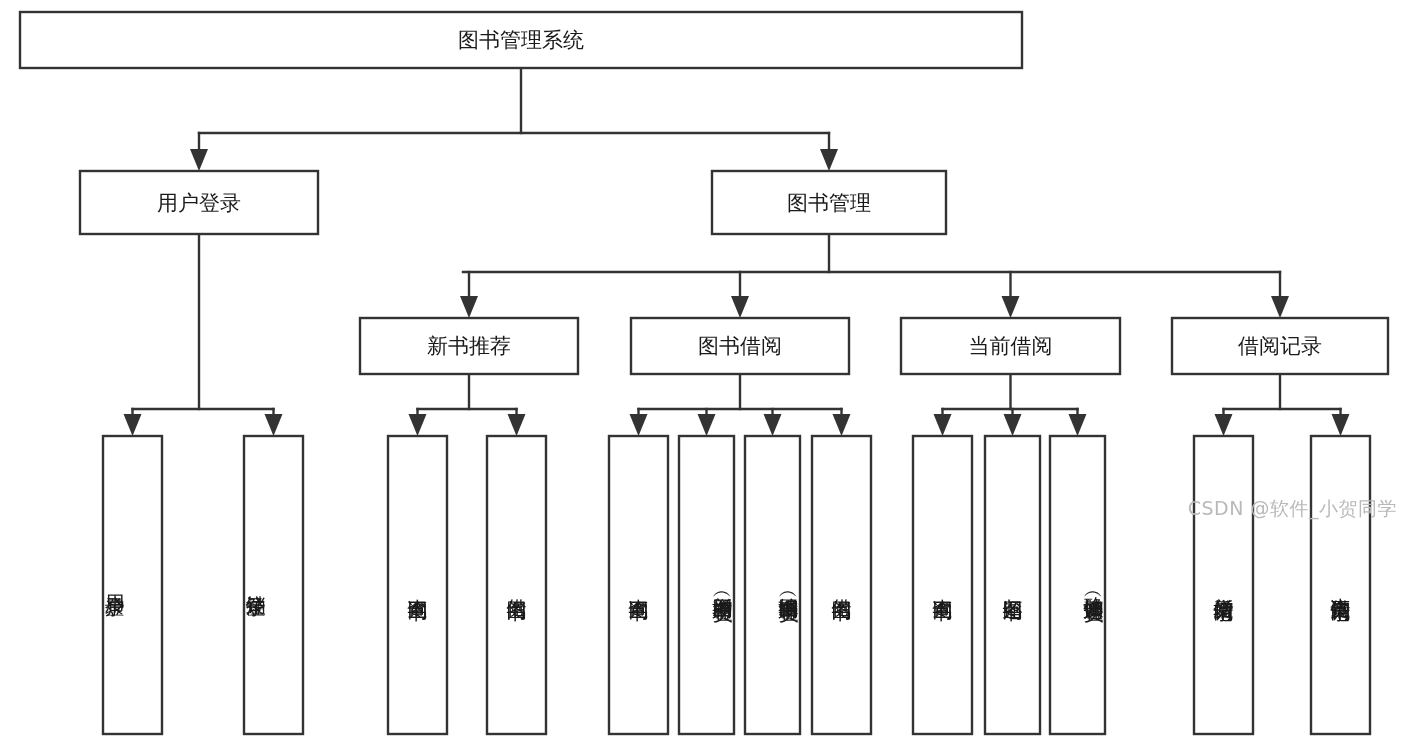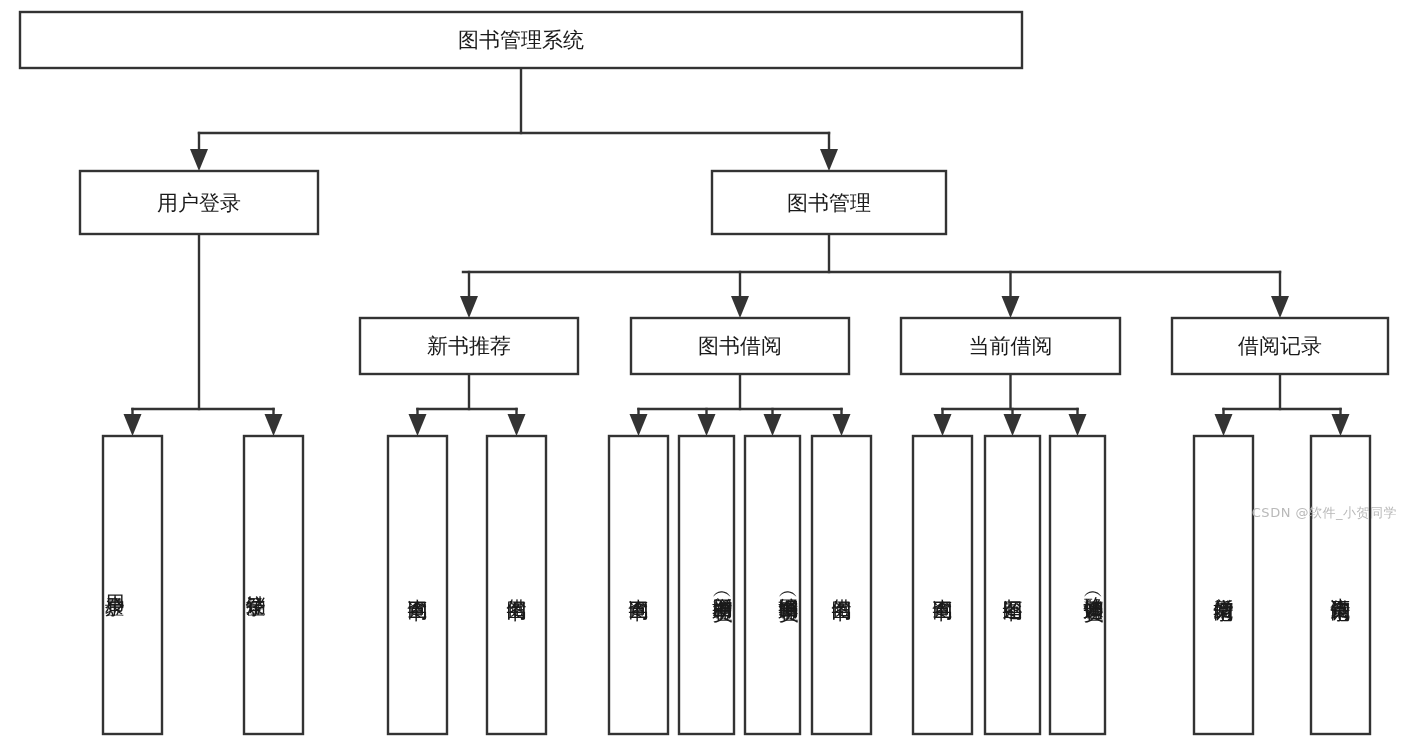--- a/index.html
+++ b/index.html
@@ -64,21 +64,21 @@
     text-align: center;
     display: flex;
     align-items: center;
     justify-content: center;
   }
   .watermark {
     position: absolute;
     right: 8px;
     bottom: 4px;
     font-family: "DejaVu Sans", "Liberation Sans", sans-serif;
-    font-size: 13px;
+    font-size: 19px;
     color: #b9b9b9;
     letter-spacing: 0.5px;
     white-space: nowrap;
   }
 </style>
 </head>
 <body>
 
 <div id="diagram-root">
 

